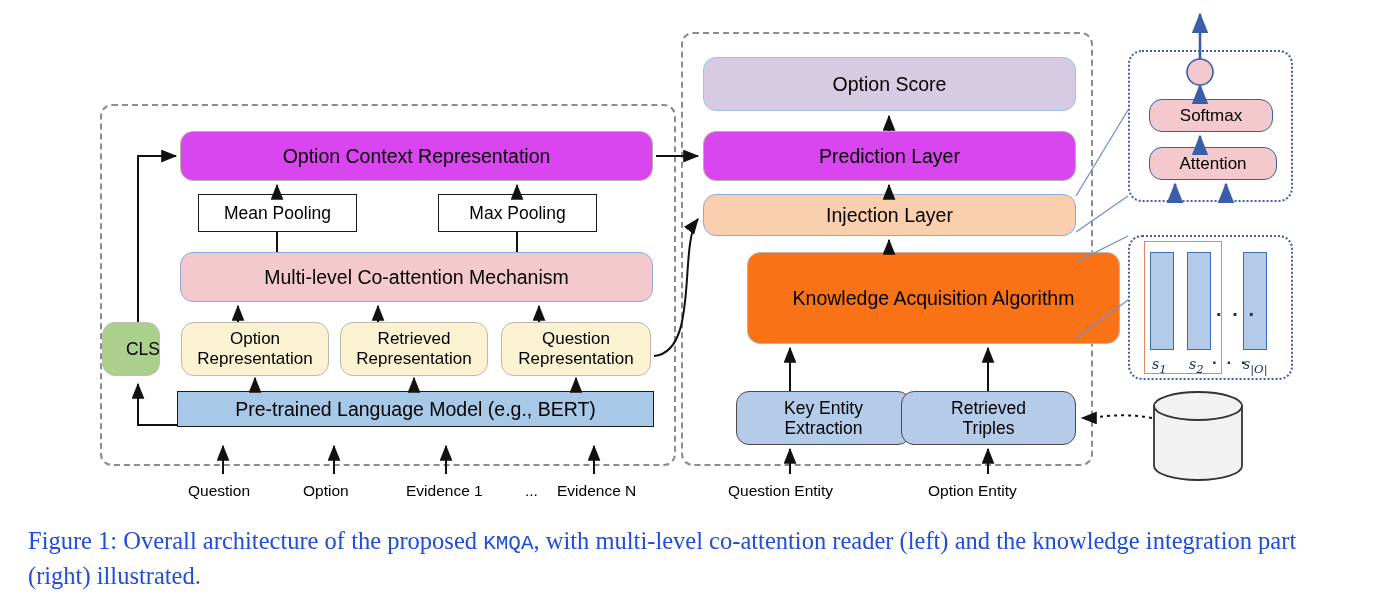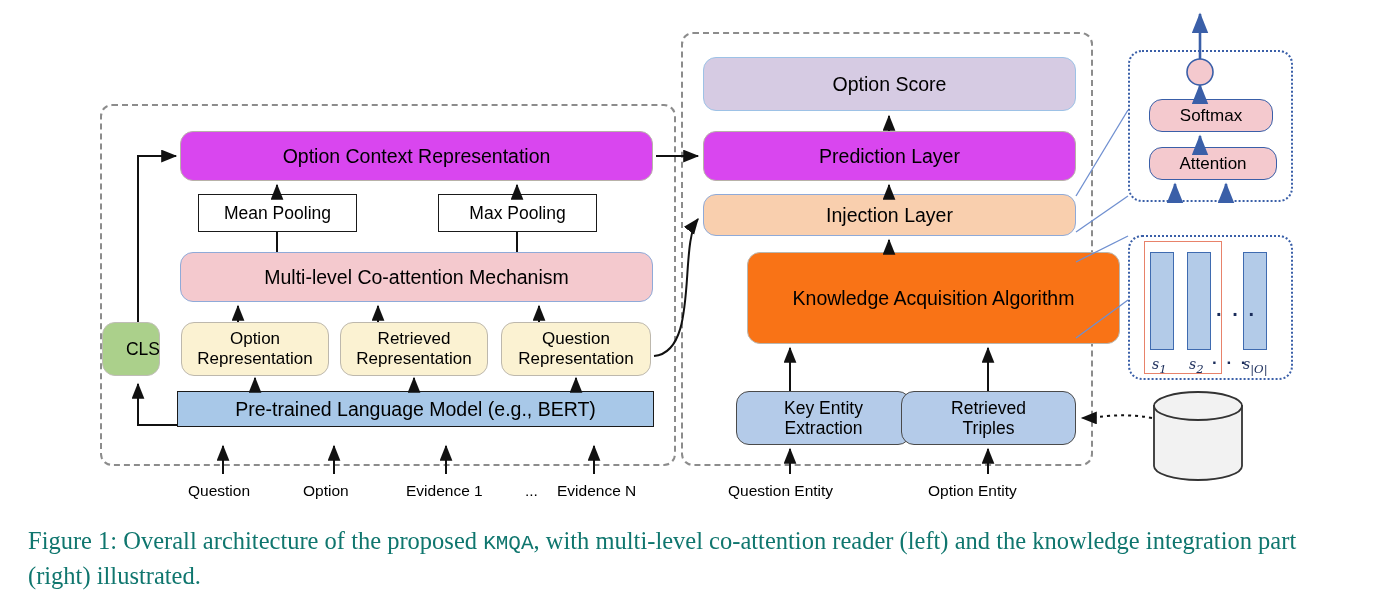--- a/index.html
+++ b/index.html
@@ -26,21 +26,21 @@
   .dotted-panel{position:absolute;border:2.2px dotted #3a5fa8;border-radius:14px;box-sizing:border-box;}
   .redbox{position:absolute;border:1.6px solid #e8826a;box-sizing:border-box;background:transparent;}
 
   .lbl{position:absolute;font-size:15.5px;white-space:nowrap;}
   .bar{position:absolute;background:#b3cbe8;border:1.4px solid #3f6bb0;box-sizing:border-box;}
   .barlbl{position:absolute;font-family:"DejaVu Serif",serif;font-style:italic;font-size:14px;color:#1a2c5a;white-space:nowrap;}
   .dots{position:absolute;font-size:20px;letter-spacing:2px;color:#1a2c5a;font-weight:bold;}
 
   svg.ov{position:absolute;left:0;top:0;width:1376px;height:614px;pointer-events:none;}
 
-  .caption{position:absolute;left:28px;top:524px;width:1330px;font-family:"Liberation Serif",serif;font-size:24.5px;line-height:1.42;color:#0f766e;}
+  .caption{position:absolute;left:28px;top:524px;width:1330px;font-family:"Liberation Serif",serif;font-size:24.5px;line-height:1.42;color:#1d4ed8;}
   .mono{font-family:"Liberation Mono",monospace;font-size:21px;letter-spacing:0px;}
   .t17{font-size:17.5px;}
   .t19{font-size:19.5px;}
   .t16{font-size:17px;}
 </style>
 </head>
 <body>
 
 <div id="stage">
 

